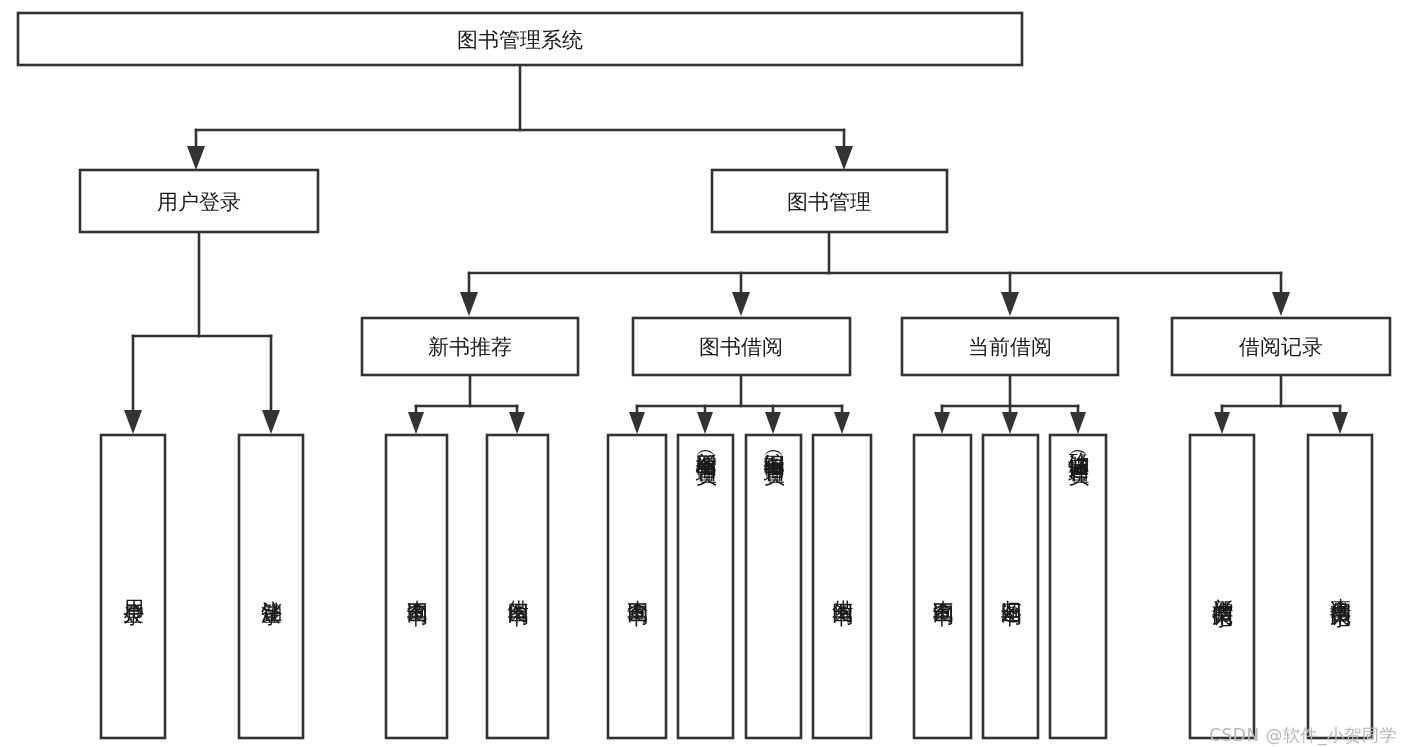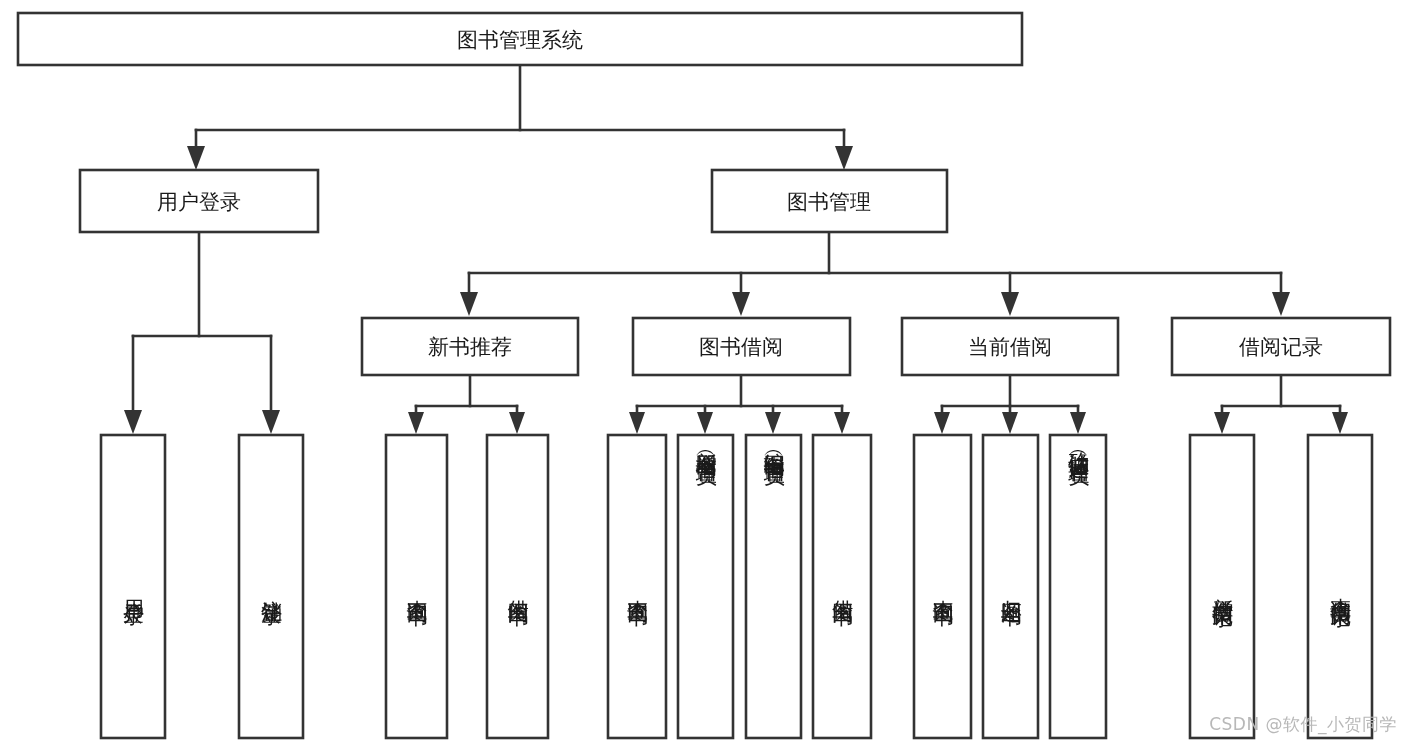--- a/index.html
+++ b/index.html
@@ -62,21 +62,21 @@
     font-family: "DejaVu Sans", "Liberation Sans", sans-serif;
     font-size: 21px;
     line-height: 1.12;
     letter-spacing: 2px;
     color: #1a1a1a;
     white-space: nowrap;
   }
   .watermark {
     position: absolute;
     right: 8px;
-    bottom: 11px;
+    bottom: 0;
     font-family: "DejaVu Sans", "Liberation Sans", sans-serif;
     font-size: 17px;
     color: #b8b8b8;
     letter-spacing: 0.5px;
     white-space: nowrap;
   }
 </style>
 </head>
 <body>
 

